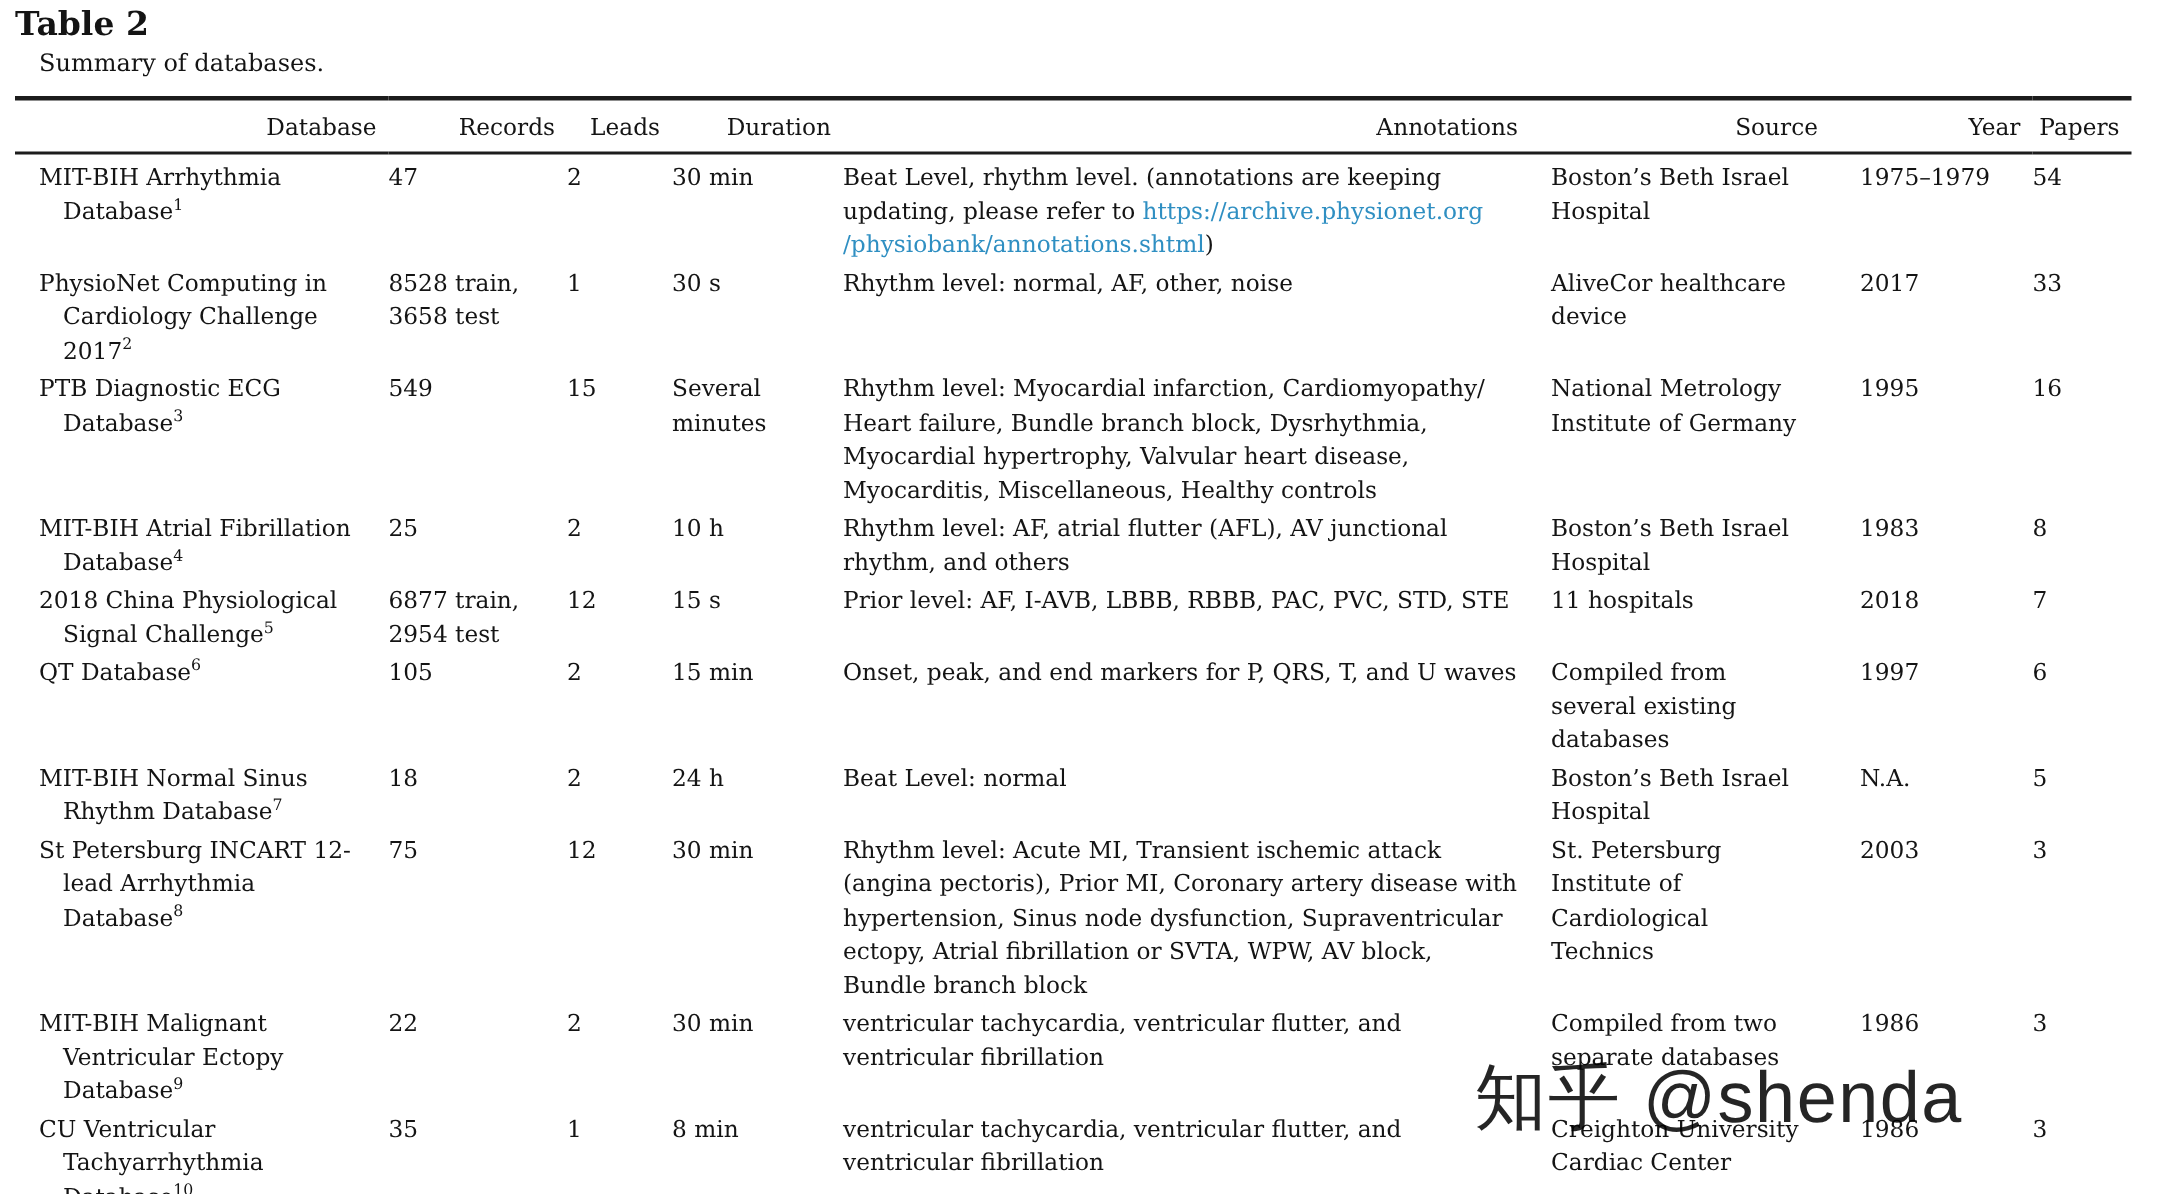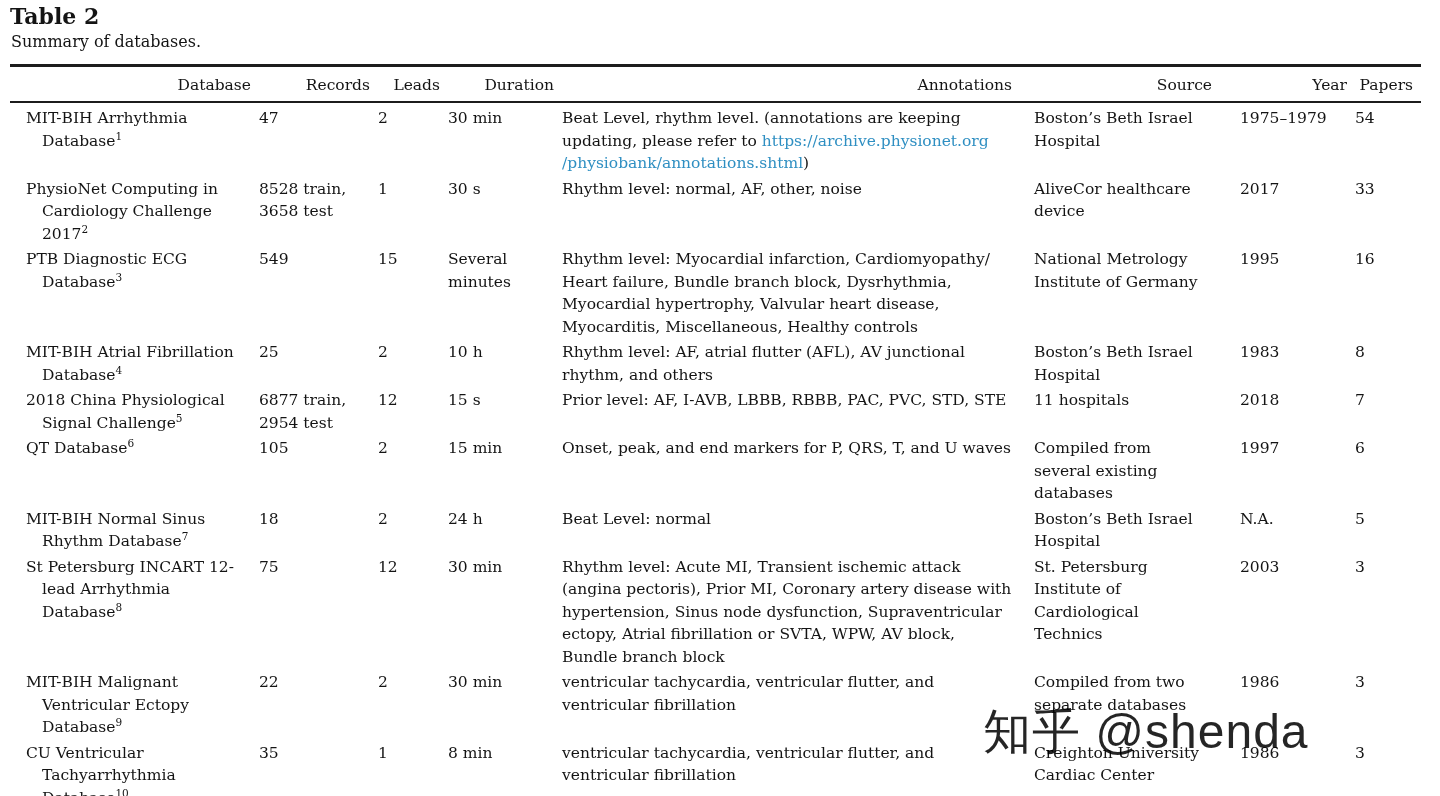--- a/index.html
+++ b/index.html
@@ -13,21 +13,21 @@
     overflow: hidden;
   }
   .sheet { padding: 3px 9px 0 10px; }
 
   .tbl-title {
     font-size: 22px; font-weight: bold;
     line-height: 22px; margin: 2px 0 3px 0;
   }
   .tbl-subtitle {
     font-size: 16px; font-weight: normal;
-    line-height: 24px; margin: 0 0 10px 1px;
+    line-height: 24px; margin: 0 0 10px 16px;
   }
 
   table.summary {
     border-collapse: collapse;
     table-layout: fixed;
     width: 1411px;
     border-top: 3px solid #1c1c1c;
     border-bottom: 3px solid #1c1c1c;
   }
   thead th {

